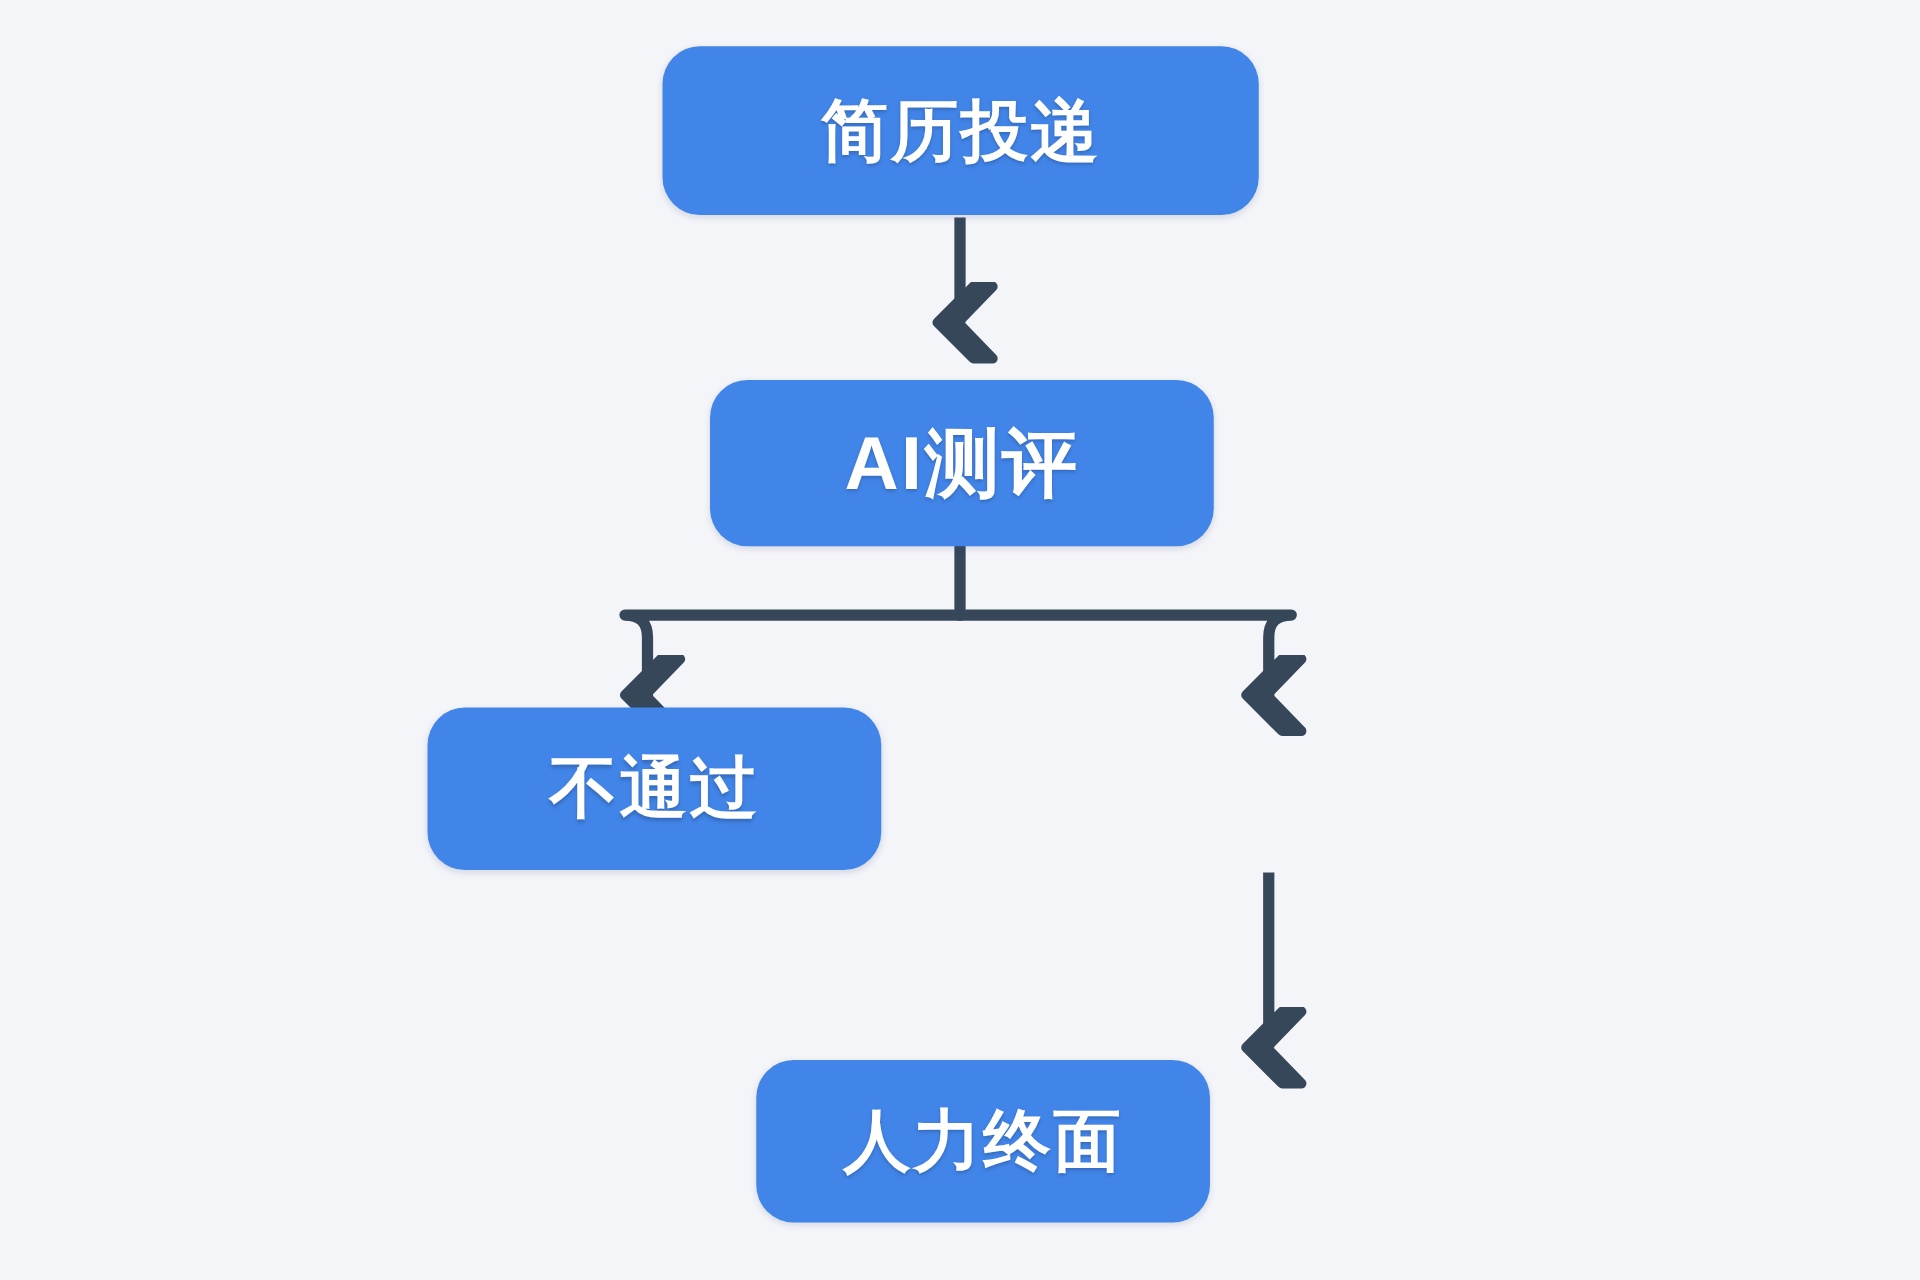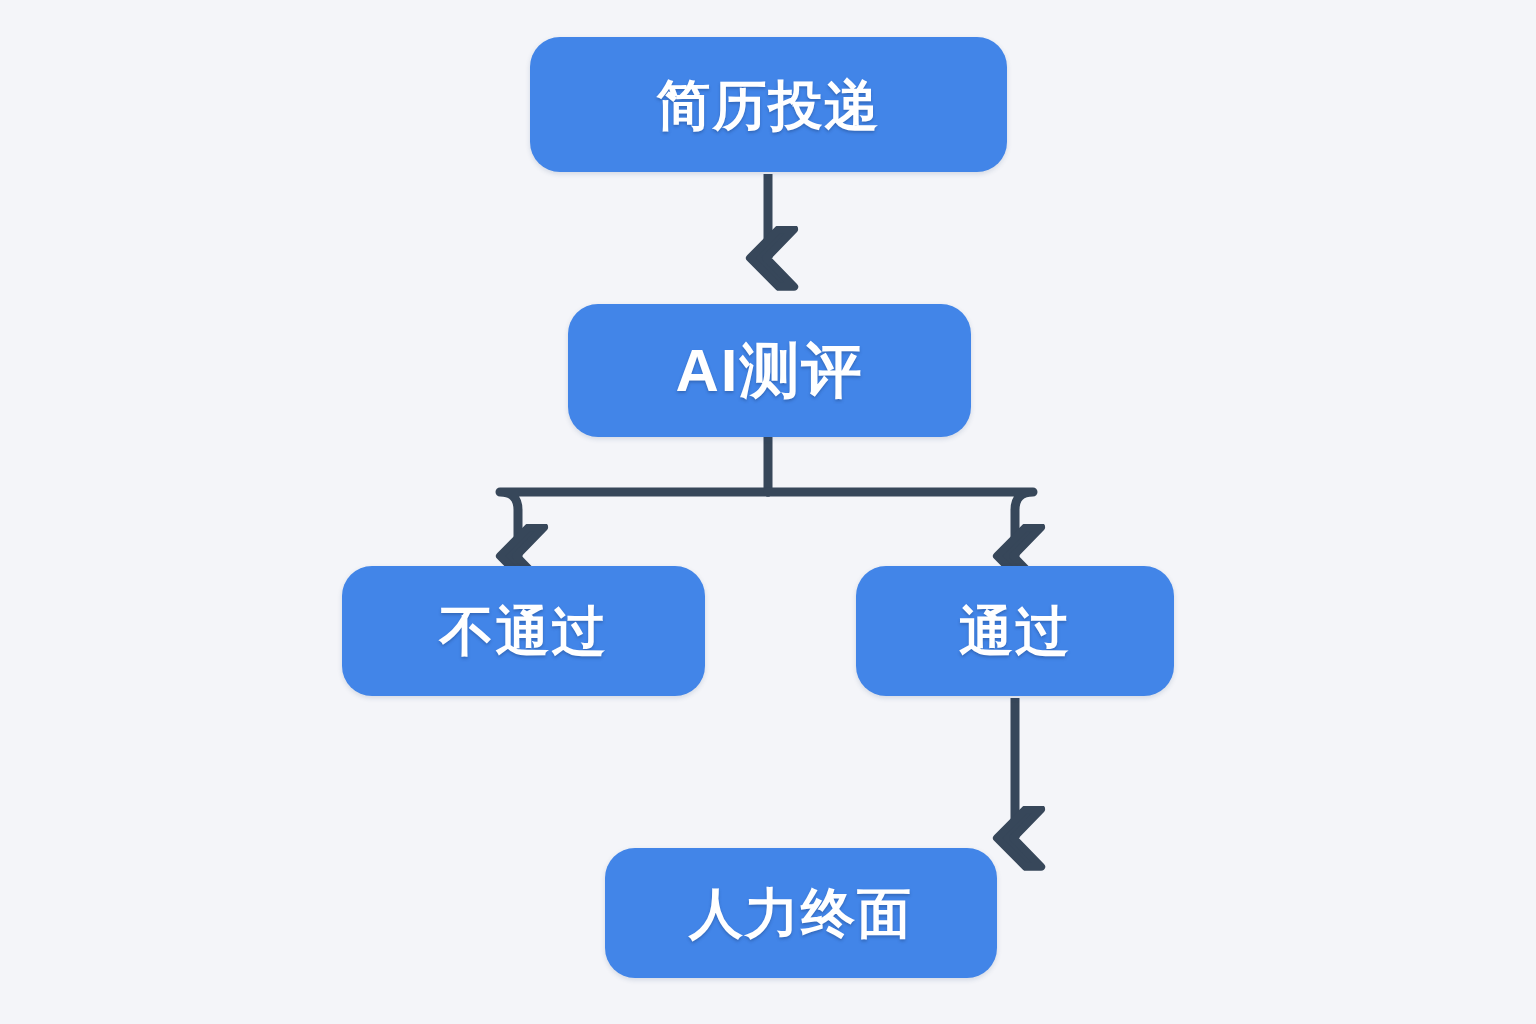--- a/index.html
+++ b/index.html
@@ -44,21 +44,21 @@
     line-height: 1;
     text-shadow: 0 2px 3px rgba(25, 55, 105, 0.35);
     white-space: nowrap;
     font-size: 54px;
   }
   
   #node-apply   { left: 530px; top: 37px;  width: 477px; height: 135px; }
   #node-ai      { left: 568px; top: 268px; width: 403px; height: 133px; margin-top: 36px; }
   #node-fail    { left: 342px; top: 566px; width: 363px; height: 130px; align-items: center; }
   #node-pass    { left: 856px; top: 566px; width: 318px; height: 130px; }
-  #node-final   { left: 605px; top: 848px; width: 392px; height: 130px; }
+  #node-final   { left: 605px; top: 848px; width: 363px; height: 130px; }
 
   #node-ai .node-label { font-size: 60px; }
 </style>
 </head>
 <body>
 
 <div id="canvas">
 
   <svg id="edges" viewBox="0 0 1536 1024" width="1536" height="1024">
     <defs>
@@ -83,21 +83,18 @@
   </div>
 
   <div class="node" id="node-ai">
     <span class="node-label">AI测评</span>
   </div>
 
   <div class="node" id="node-fail">
     <span class="node-label">不通过</span>
   </div>
 
-  <div class="node" id="node-pass">
-    <span class="node-label">通过</span>
-  </div>
 
   <div class="node" id="node-final">
     <span class="node-label">人力终面</span>
   </div>
 
 </div>
 
 </body></html>

